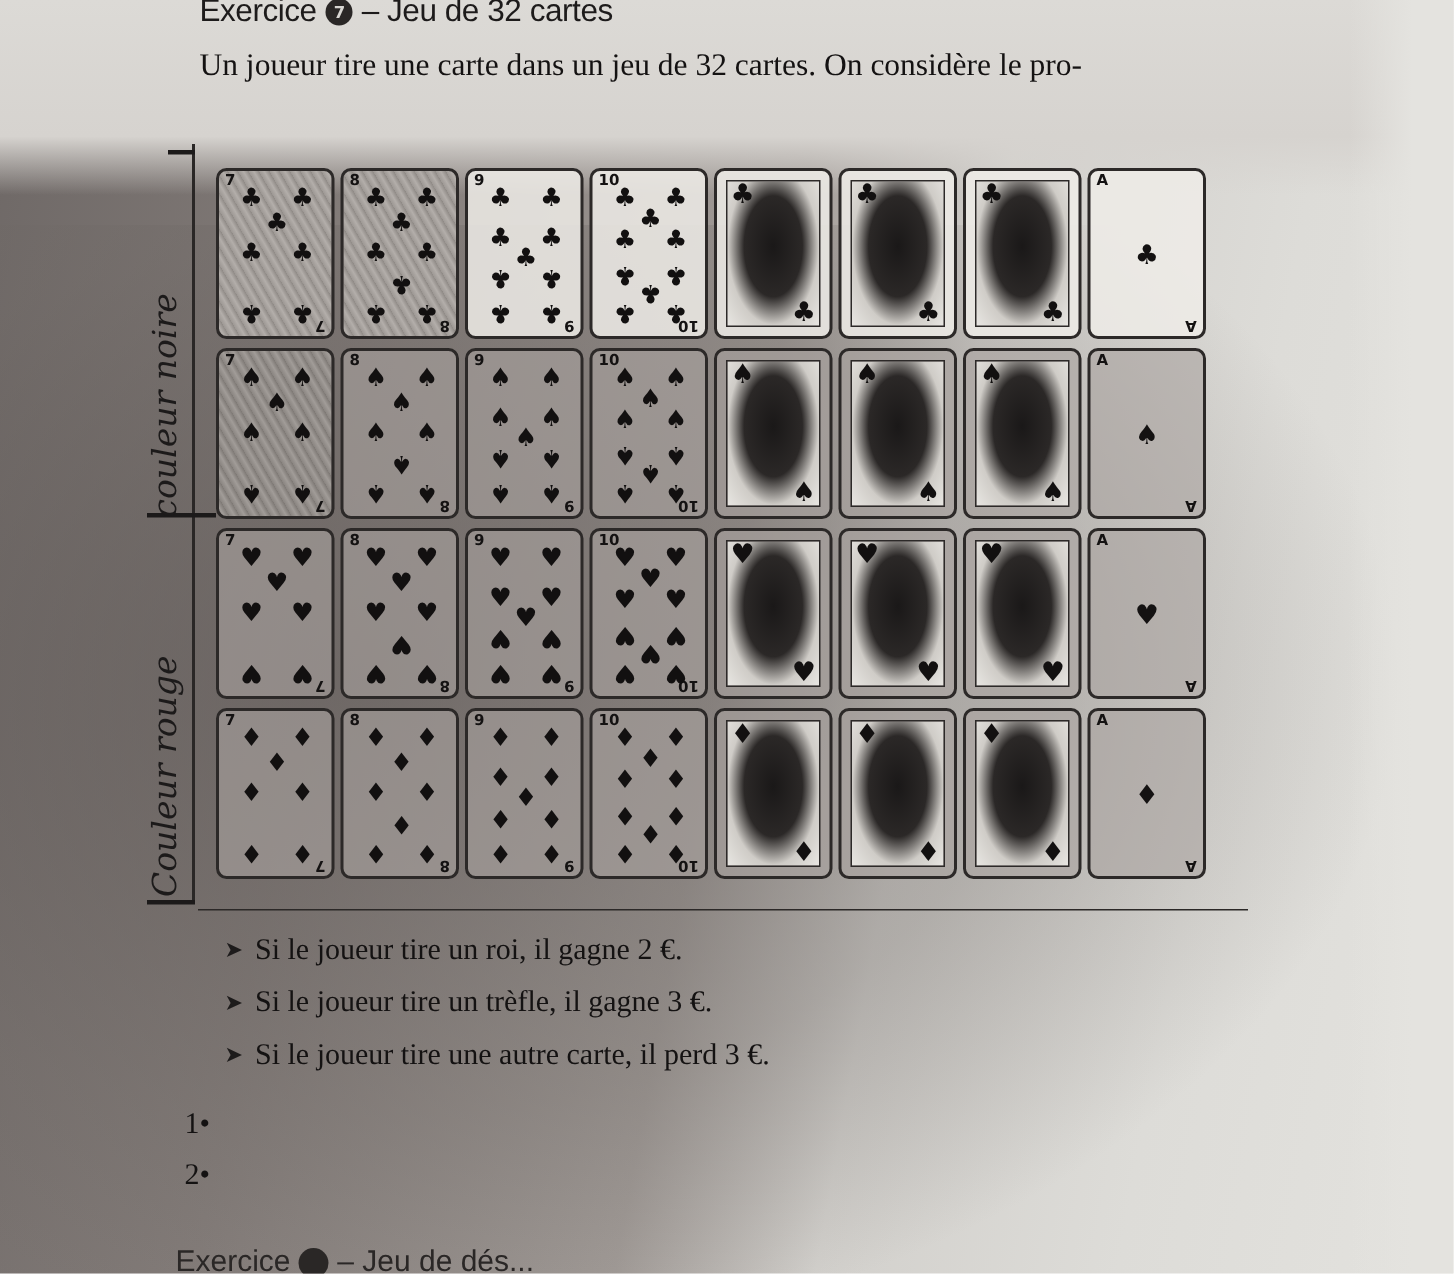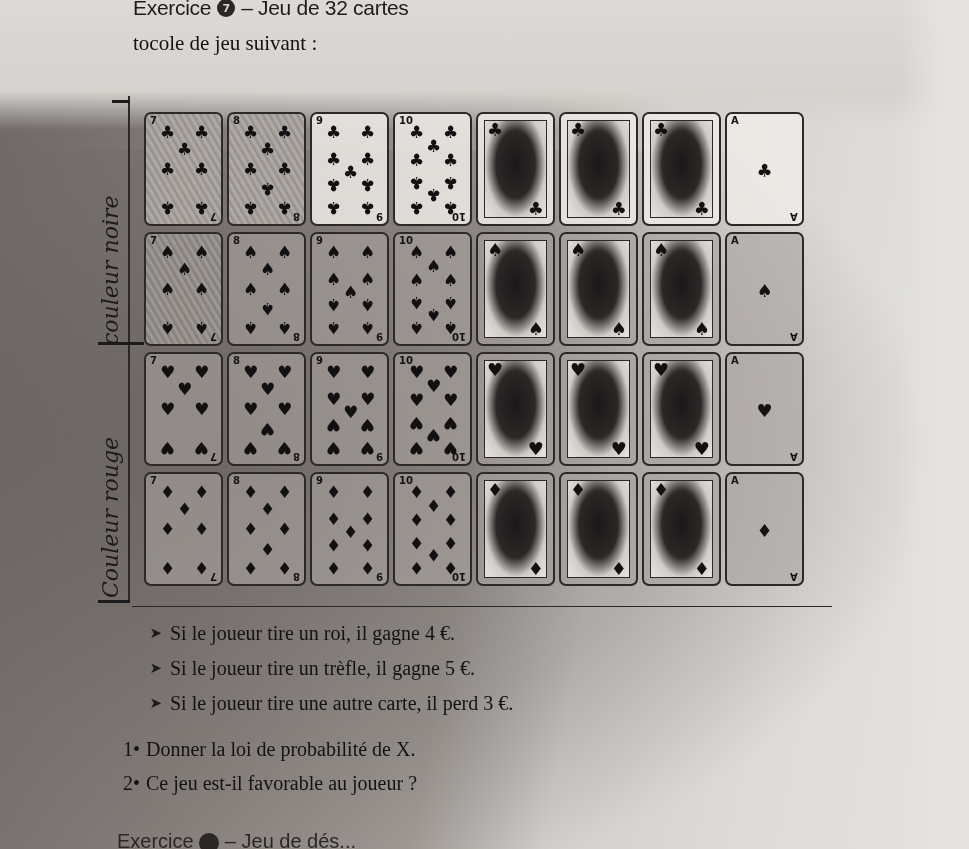--- a/index.html
+++ b/index.html
@@ -90,21 +90,21 @@
 <div class="shadow-blob"></div>
 <div class="right-light"></div>
 
 <div class="title">
   <span>Exercice</span>
   <span class="badge">7</span>
   <span>– Jeu de 32 cartes</span>
 </div>
 
 <div class="intro">
-  <div>tocole de jeu suivant :</div>
+  <div>Un joueur tire une carte dans un jeu de 32 cartes. On considère le pro-</div>
 </div>
 
 <div class="side-bar"></div>
 <div class="side-tick" style="left:112px;top:100px;width:18px;"></div>
 <div class="side-tick" style="left:98px;top:342px;width:46px;"></div>
 <div class="side-tick" style="left:98px;top:600px;width:32px;"></div>
 <div class="side-text black">couleur noire</div>
 <div class="side-text red">Couleur rouge</div>
 
 <div class="grid" id="card-grid">
@@ -400,40 +400,38 @@
       <span class="idx-b">A</span>
       <div class="ace-pip">♦</div>
     </div>
   </div>
 
 <div class="bottom-rule"></div>
 
 <div class="rules">
   <div class="rule">
     <span class="arrow">➤</span>
-    <span>Si le joueur tire un roi, il gagne 4 €.</span>
+    <span>Si le joueur tire un roi, il gagne 2 €.</span>
   </div>
   <div class="rule">
     <span class="arrow">➤</span>
-    <span>Si le joueur tire un trèfle, il gagne 5 €.</span>
+    <span>Si le joueur tire un trèfle, il gagne 3 €.</span>
   </div>
   <div class="rule">
     <span class="arrow">➤</span>
     <span>Si le joueur tire une autre carte, il perd 3 €.</span>
   </div>
 </div>
 
 <div class="body-text">
   <div class="q">
     <span>1•</span>
-    <span>Donner la loi de probabilité de X.</span>
   </div>
   <div class="q">
     <span>2•</span>
-    <span>Ce jeu est-il favorable au joueur ?</span>
   </div>
 </div>
 
 <div class="next-ex">
   <span>Exercice</span>
   <span class="badge"></span>
   <span>– Jeu de dés...</span>
 </div>
 
 </body></html>

